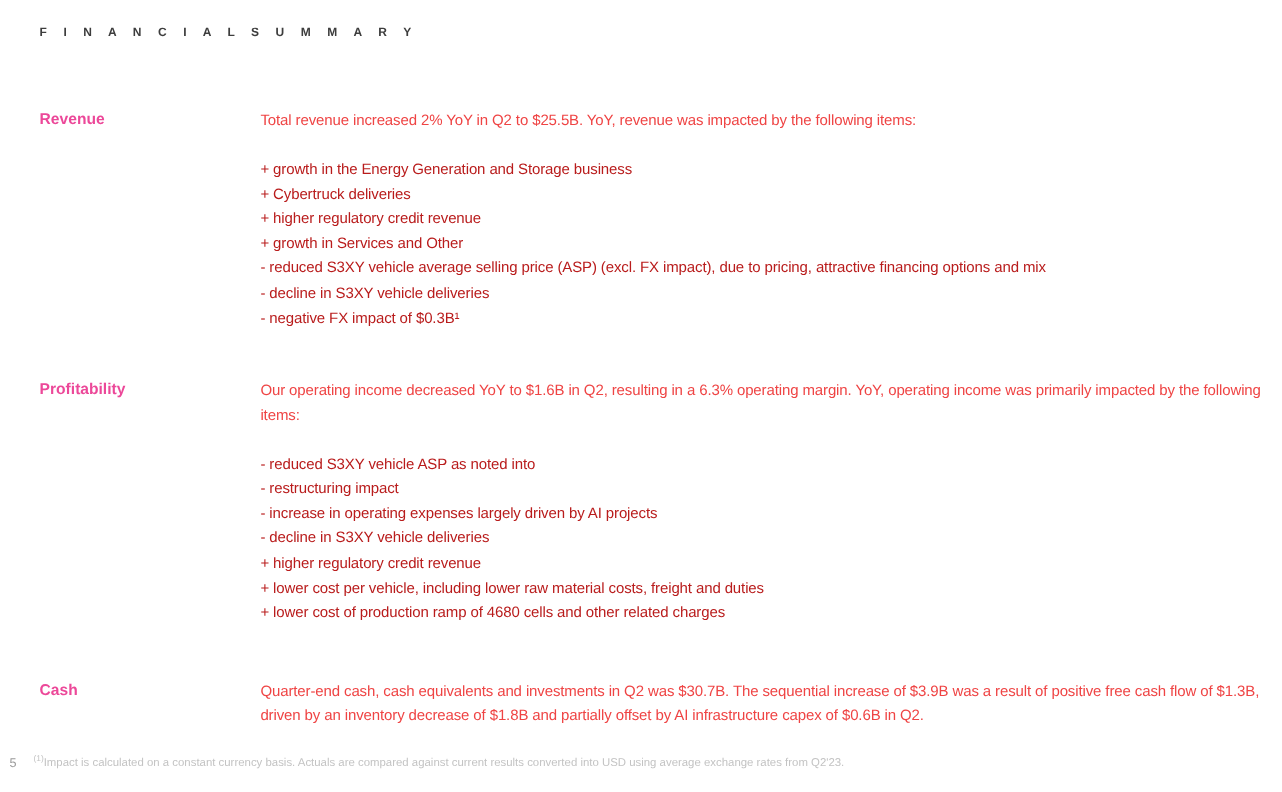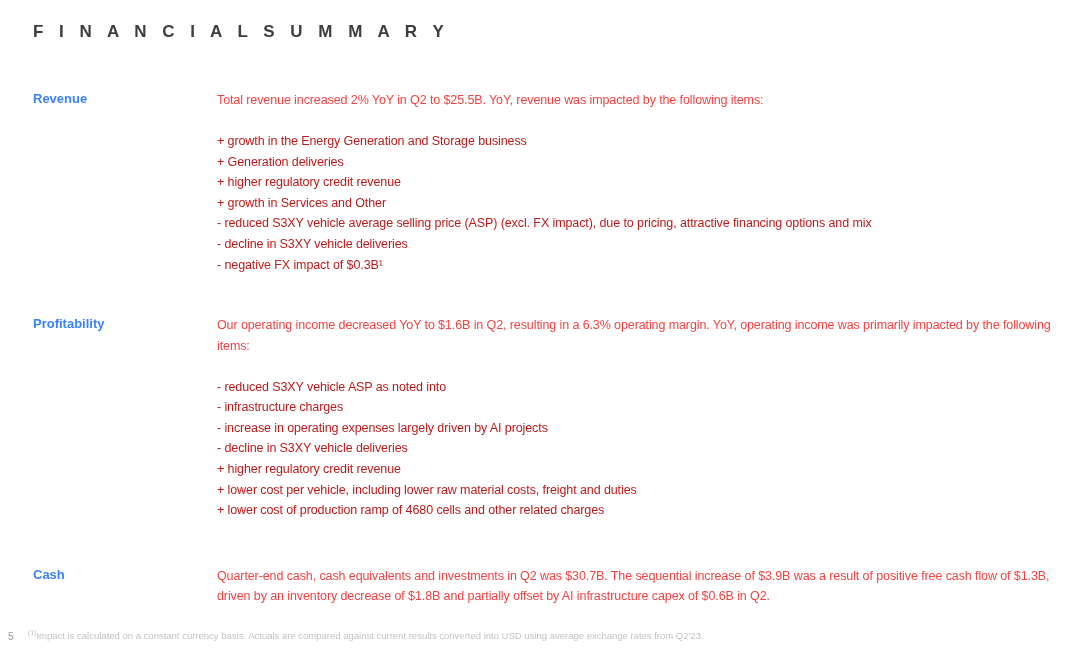--- a/index.html
+++ b/index.html
@@ -9,42 +9,42 @@
     width: 1068px;
     height: 660px;
     background: #ffffff;
     font-family: "Liberation Sans", sans-serif;
     overflow: hidden;
   }
   .slide-title {
     position: absolute;
     left: 33px;
     top: 22px;
-    font-size: 17px;
+    font-size: 10px;
     font-weight: bold;
     letter-spacing: 5.5px;
     color: #3d3d3d;
   }
   .content {
     position: absolute;
     left: 33px;
     top: 90px;
     width: 1030px;
   }
   .section-row {
     display: grid;
     grid-template-columns: 184px 1fr;
     align-items: start;
   }
   .section-row + .section-row.profitability { margin-top: 40px; }
   .section-row + .section-row.cash { margin-top: 45px; }
   .section-label {
     font-size: 13px;
     font-weight: bold;
-    color: #3b82f6;
+    color: #ec4899;
     padding-top: 1px;
   }
   .section-body {
     width: 848px;
     font-size: 12.5px;
     letter-spacing: -0.1px;
     line-height: 20.5px;
   }
   .intro {
     color: #ef4444;
@@ -90,37 +90,37 @@
   <div class="slide-title">F I N A N C I A L   S U M M A R Y</div>
 
   <div class="content">
 
     <div class="section-row revenue">
       <div class="section-label">Revenue</div>
       <div class="section-body">
         <div class="intro">Total revenue increased 2% YoY in Q2 to $25.5B. YoY, revenue was impacted by the following items:</div>
         <div class="bullet-list">
           <div class="bullet-line">+ growth in the Energy Generation and Storage business</div>
-          <div class="bullet-line">+ Generation deliveries</div>
+          <div class="bullet-line">+ Cybertruck deliveries</div>
           <div class="bullet-line">+ higher regulatory credit revenue</div>
           <div class="bullet-line">+ growth in Services and Other</div>
           <div class="bullet-line">- reduced S3XY vehicle average selling price (ASP) (excl. FX impact), due to pricing, attractive financing options and mix</div>
           <div class="bullet-line">- decline in S3XY vehicle deliveries</div>
           <div class="bullet-line">- negative FX impact of $0.3B¹</div>
         </div>
       </div>
     </div>
 
     <div class="section-row profitability">
       <div class="section-label">Profitability</div>
       <div class="section-body">
         <div class="intro">Our operating income decreased YoY to $1.6B in Q2, resulting in a 6.3% operating margin. YoY, operating income was primarily impacted by the following items:</div>
         <div class="bullet-list">
           <div class="bullet-line">- reduced S3XY vehicle ASP as noted into</div>
-          <div class="bullet-line">- infrastructure charges</div>
+          <div class="bullet-line">- restructuring impact</div>
           <div class="bullet-line">- increase in operating expenses largely driven by AI projects</div>
           <div class="bullet-line">- decline in S3XY vehicle deliveries</div>
           <div class="bullet-line">+ higher regulatory credit revenue</div>
           <div class="bullet-line">+ lower cost per vehicle, including lower raw material costs, freight and duties</div>
           <div class="bullet-line">+ lower cost of production ramp of 4680 cells and other related charges</div>
         </div>
       </div>
     </div>
 
     <div class="section-row cash">

